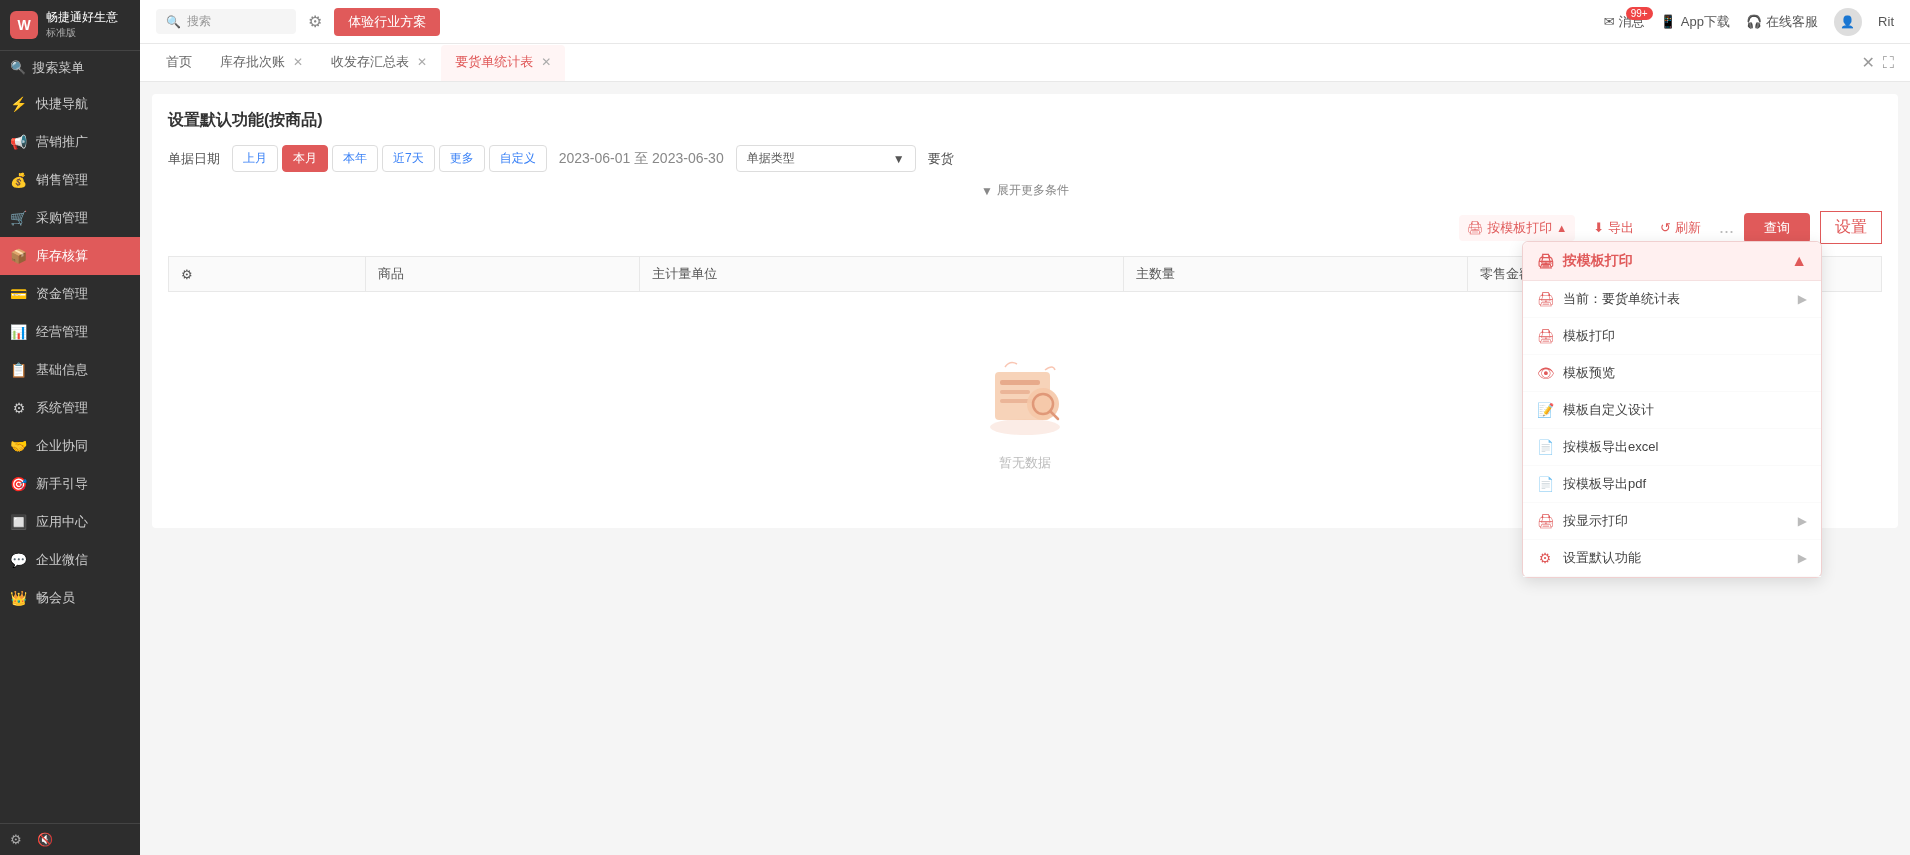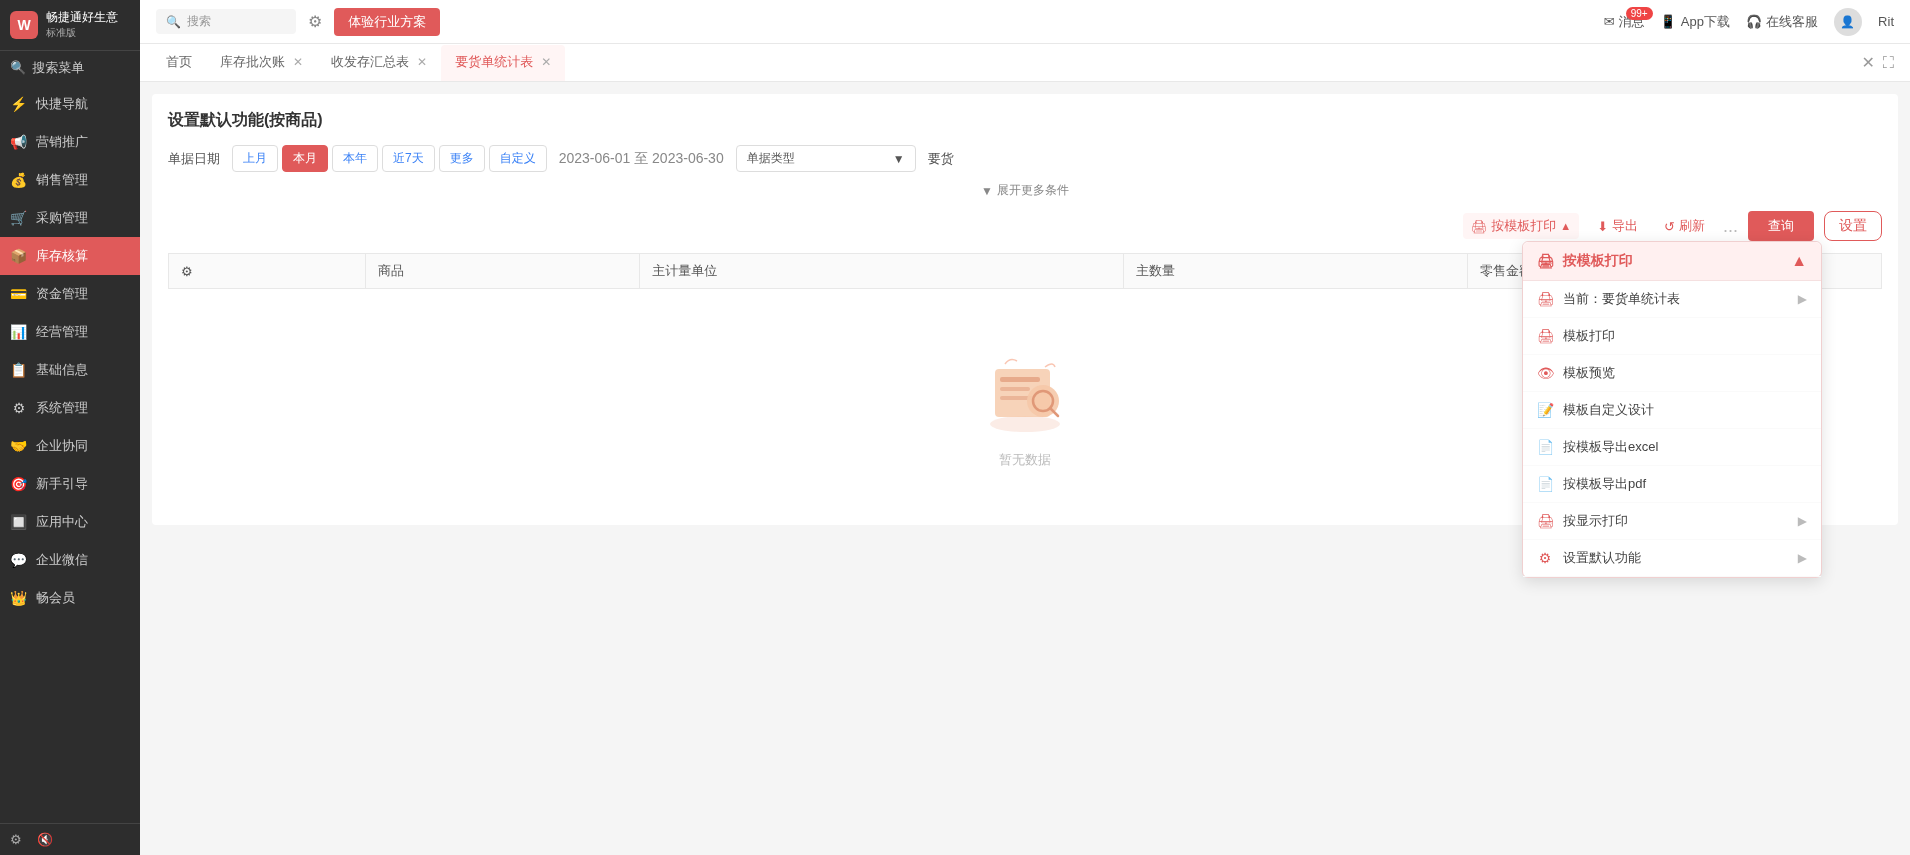--- a/index.html
+++ b/index.html
@@ -175,22 +175,22 @@
       display: flex; align-items: center; gap: 4px;
       color: #e05a5a; font-size: 13px; cursor: pointer;
       padding: 4px 8px;
     }
     .toolbar-btn.active-btn { background: #fff5f5; border-radius: 4px; }
     .query-btn {
       background: #e05a5a; color: #fff; border: none; border-radius: 4px;
       padding: 6px 20px; font-size: 13px; cursor: pointer;
     }
     .settings-btn {
-      border: 1px solid #e05a5a; color: #e05a5a; background: #fff; border-radius: 8px;
-      padding: 5px 14px; font-size: 14px; cursor: pointer;
+      border: 1px solid #e05a5a; color: #e05a5a; background: #fff; border-radius: 0;
+      padding: 5px 14px; font-size: 16px; cursor: pointer;
     }
 
     
     .data-table { width: 100%; border-collapse: collapse; }
     .data-table th {
       background: #fafafa; border: 1px solid #e8e8e8;
       padding: 8px 12px; text-align: left; font-size: 13px; color: #555; font-weight: normal;
     }
     .data-table td {
       border: 1px solid #e8e8e8; padding: 8px 12px; font-size: 13px; color: #333;

